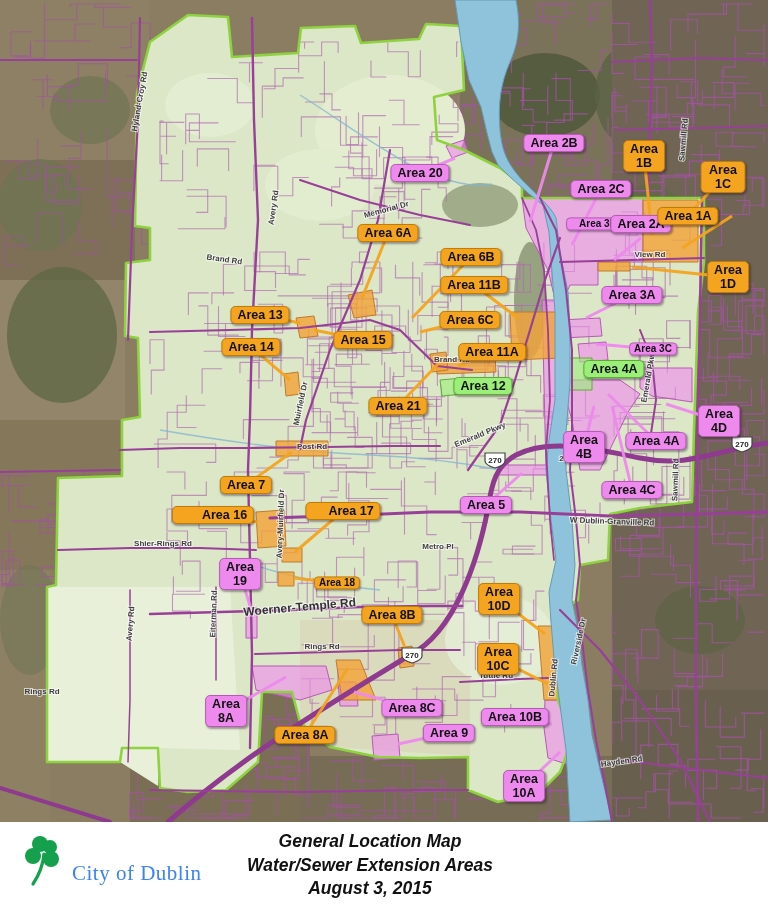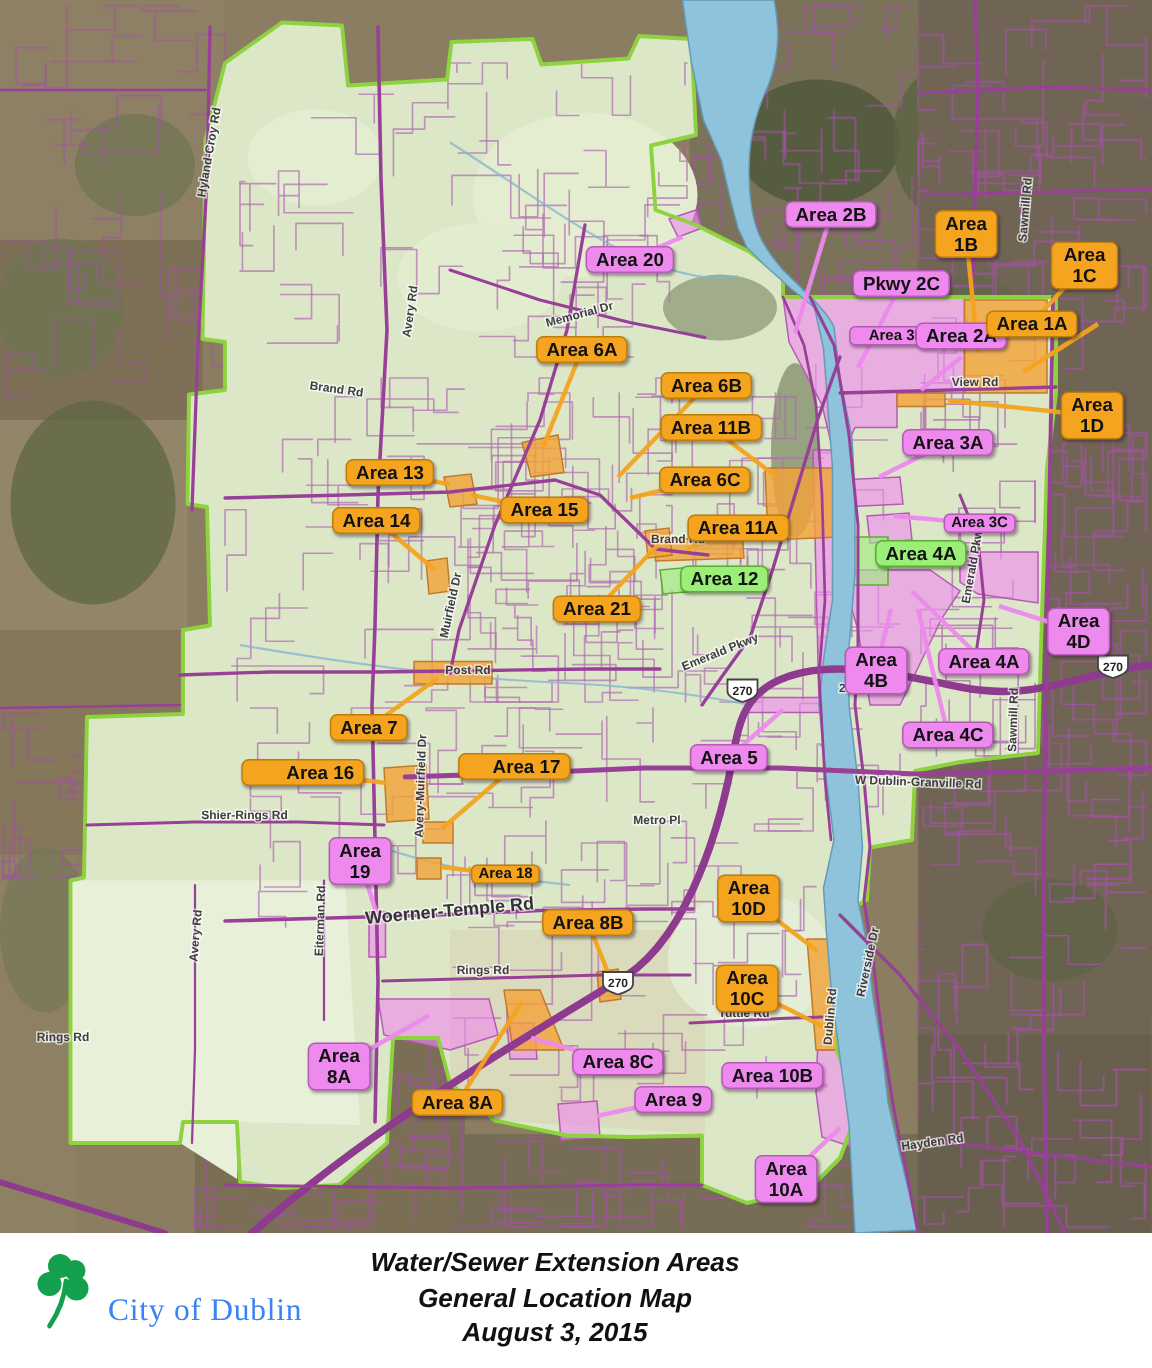--- a/index.html
+++ b/index.html
@@ -800,21 +800,21 @@
             <path d="M732,437 h20 v8 q0,4 -10,7 q-10,-3 -10,-7 z" fill="#ffffff" stroke="#444" stroke-width="1.2"></path>
             <text x="742" y="447" text-anchor="middle" class="shield-text">270</text>
           </g>
         </g>
     </svg>
     <div id="labels" class="labels-layer">
         <div class="area-label both" style="left: 420px; top: 173px;">Area 20</div>
         <div class="area-label both" style="left: 554px; top: 143px;">Area 2B</div>
         <div class="area-label sewer" style="left: 644px; top: 156px;">Area
 1B</div>
-        <div class="area-label both" style="left: 601px; top: 189px;">Pkwy 2C</div>
+        <div class="area-label both" style="left: 601px; top: 189px;">Area 2C</div>
         <div class="area-label sewer" style="left: 723px; top: 177px;">Area 1C</div>
         <div class="area-label both small" style="left: 594px; top: 224px; padding-left: 12px;">Area 3B</div>
         <div class="area-label both" style="left: 641px; top: 224px;">Area 2A</div>
         <div class="area-label sewer" style="left: 688px; top: 216px;">Area 1A</div>
         <div class="area-label sewer" style="left: 728px; top: 277px;">Area 1D</div>
         <div class="area-label both" style="left: 632px; top: 295px;">Area 3A</div>
         <div class="area-label both small" style="left: 653px; top: 349px;">Area 3C</div>
         <div class="area-label water" style="left: 614px; top: 369px;">Area 4A</div>
         <div class="area-label both" style="left: 719px; top: 421px;">Area
 4D</div>
@@ -826,21 +826,21 @@
         <div class="area-label sewer" style="left: 471px; top: 257px;">Area 6B</div>
         <div class="area-label sewer" style="left: 474px; top: 285px;">Area 11B</div>
         <div class="area-label sewer" style="left: 470px; top: 320px;">Area 6C</div>
         <div class="area-label sewer" style="left: 260px; top: 315px;">Area 13</div>
         <div class="area-label sewer" style="left: 251px; top: 347px;">Area 14</div>
         <div class="area-label sewer" style="left: 363px; top: 340px;">Area 15</div>
         <div class="area-label sewer" style="left: 492px; top: 352px;">Area 11A</div>
         <div class="area-label water" style="left: 483px; top: 386px;">Area 12</div>
         <div class="area-label sewer" style="left: 398px; top: 406px;">Area 21</div>
         <div class="area-label sewer" style="left: 246px; top: 485px;">Area 7</div>
-        <div class="area-label sewer" style="left: 202px; top: 515px; padding-left: 29px;">Area 16</div>
+        <div class="area-label sewer" style="left: 213px; top: 515px; padding-left: 29px;">Area 16</div>
         <div class="area-label sewer" style="left: 343px; top: 511px; padding-left: 22px;">Area 17</div>
         <div class="area-label both" style="left: 486px; top: 505px;">Area 5</div>
         <div class="area-label both" style="left: 240px; top: 574px;">Area
 19</div>
         <div class="area-label sewer small" style="left: 337px; top: 583px;">Area 18</div>
         <div class="area-label sewer" style="left: 392px; top: 615px;">Area 8B</div>
         <div class="area-label sewer" style="left: 499px; top: 599px;">Area
 10D</div>
         <div class="area-label sewer" style="left: 498px; top: 659px;">Area
 10C</div>
@@ -862,18 +862,18 @@
           <circle cx="20" cy="12" r="8"></circle>
           <circle cx="30" cy="15" r="7"></circle>
           <circle cx="13" cy="24" r="8"></circle>
           <circle cx="31" cy="27" r="8"></circle>
         </g>
         <path d="M24,22 C23,34 19,43 13,52" stroke="#14A04C" stroke-width="3.2" fill="none" stroke-linecap="round"></path>
       </svg>
       <div class="logo-text" style="color: #3b82f6;">City of Dublin</div>
     </div>
     <div class="map-title">
+      <div>General Location Map</div>
       <div>Water/Sewer Extension Areas</div>
-      <div>General Location Map</div>
       <div>August 3, 2015</div>
     </div>
   </div>
 </div>
 
 </body></html>

